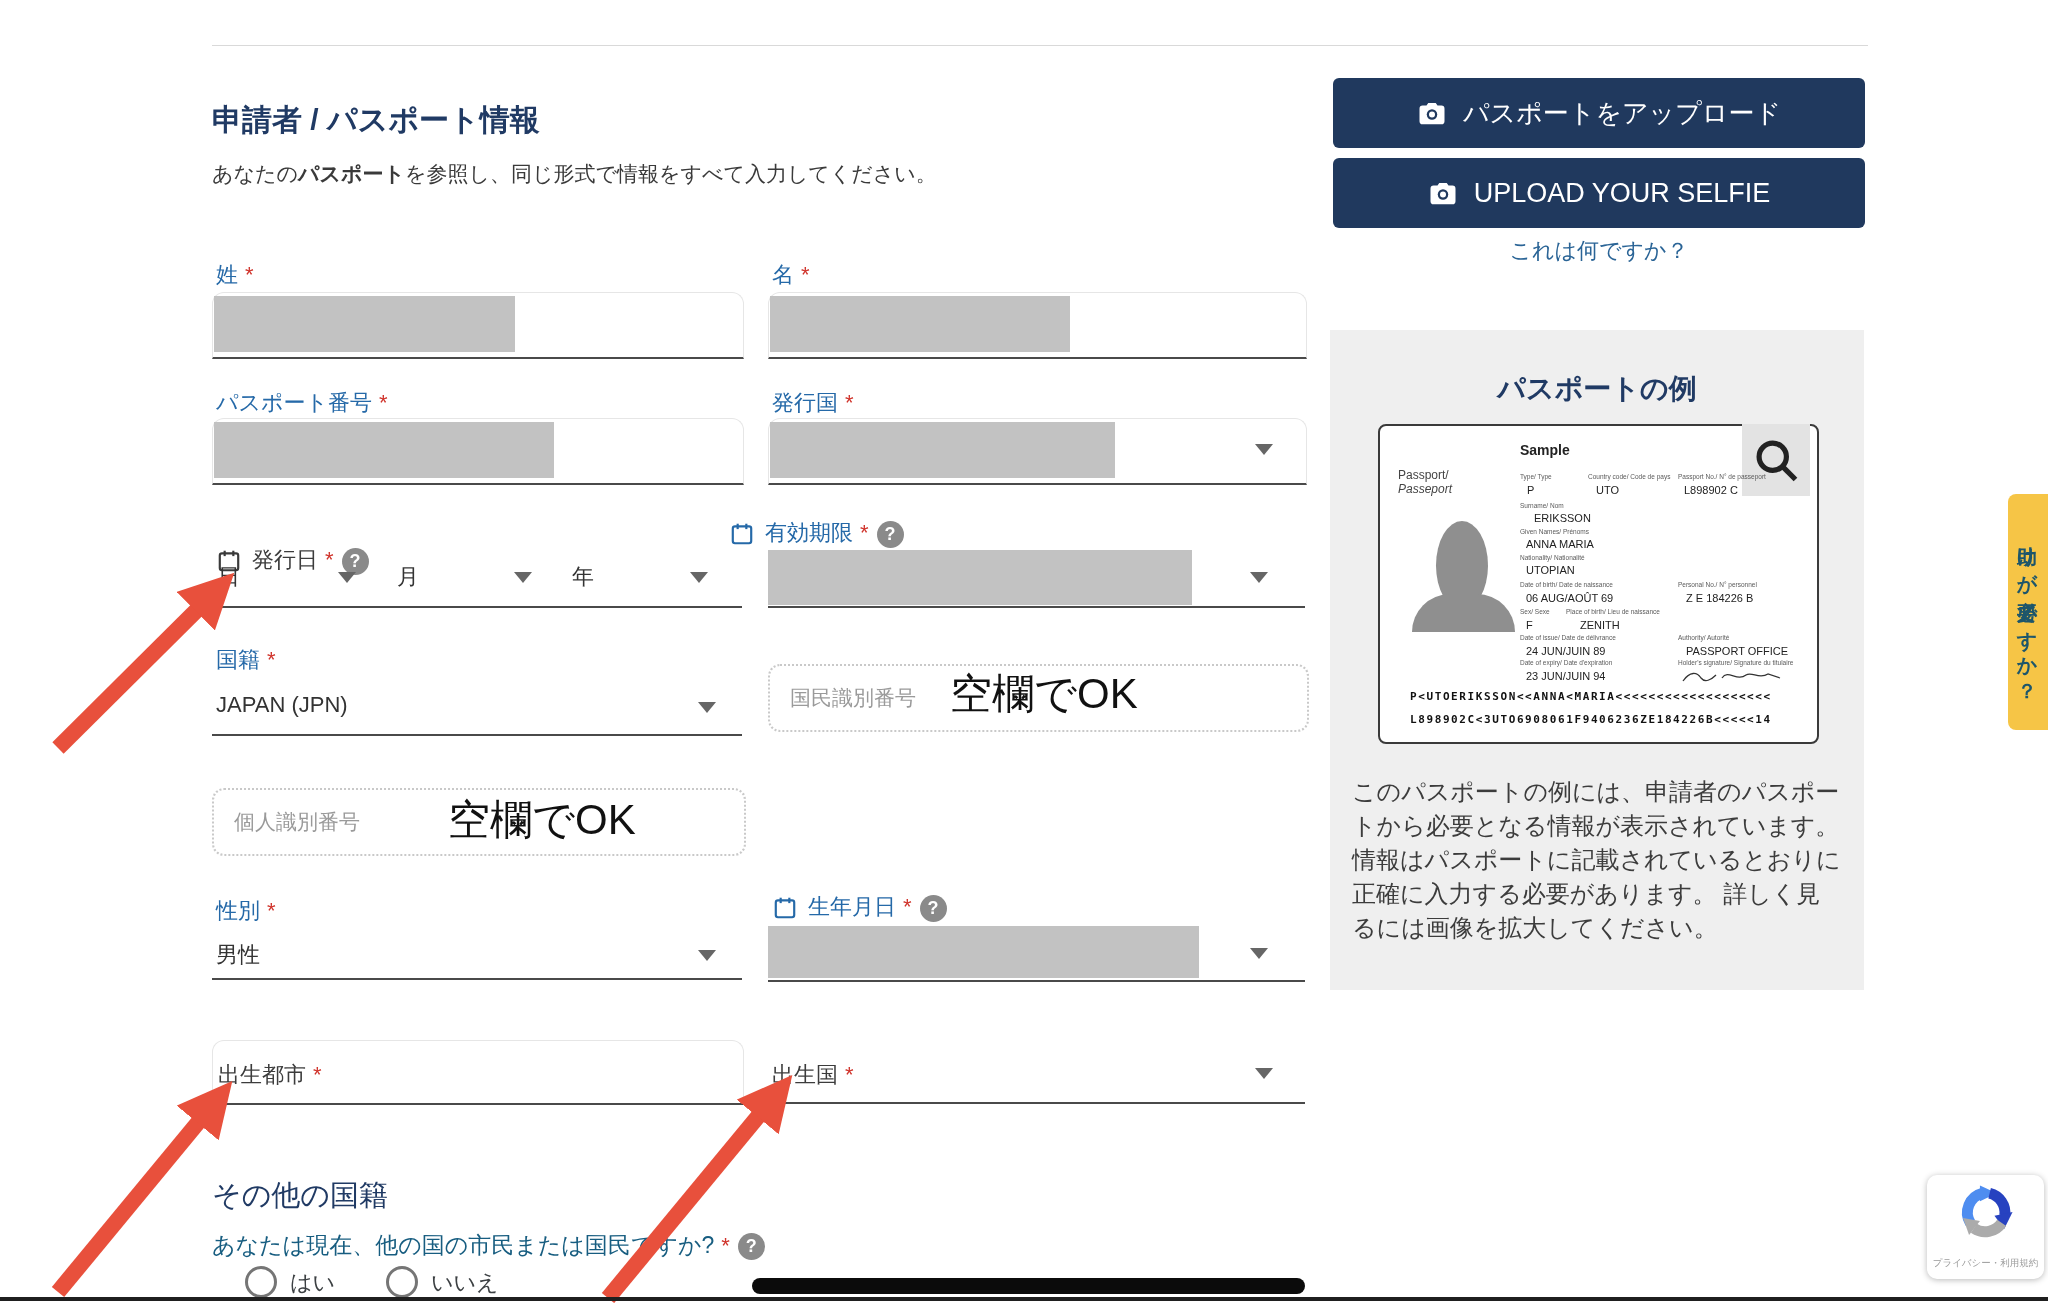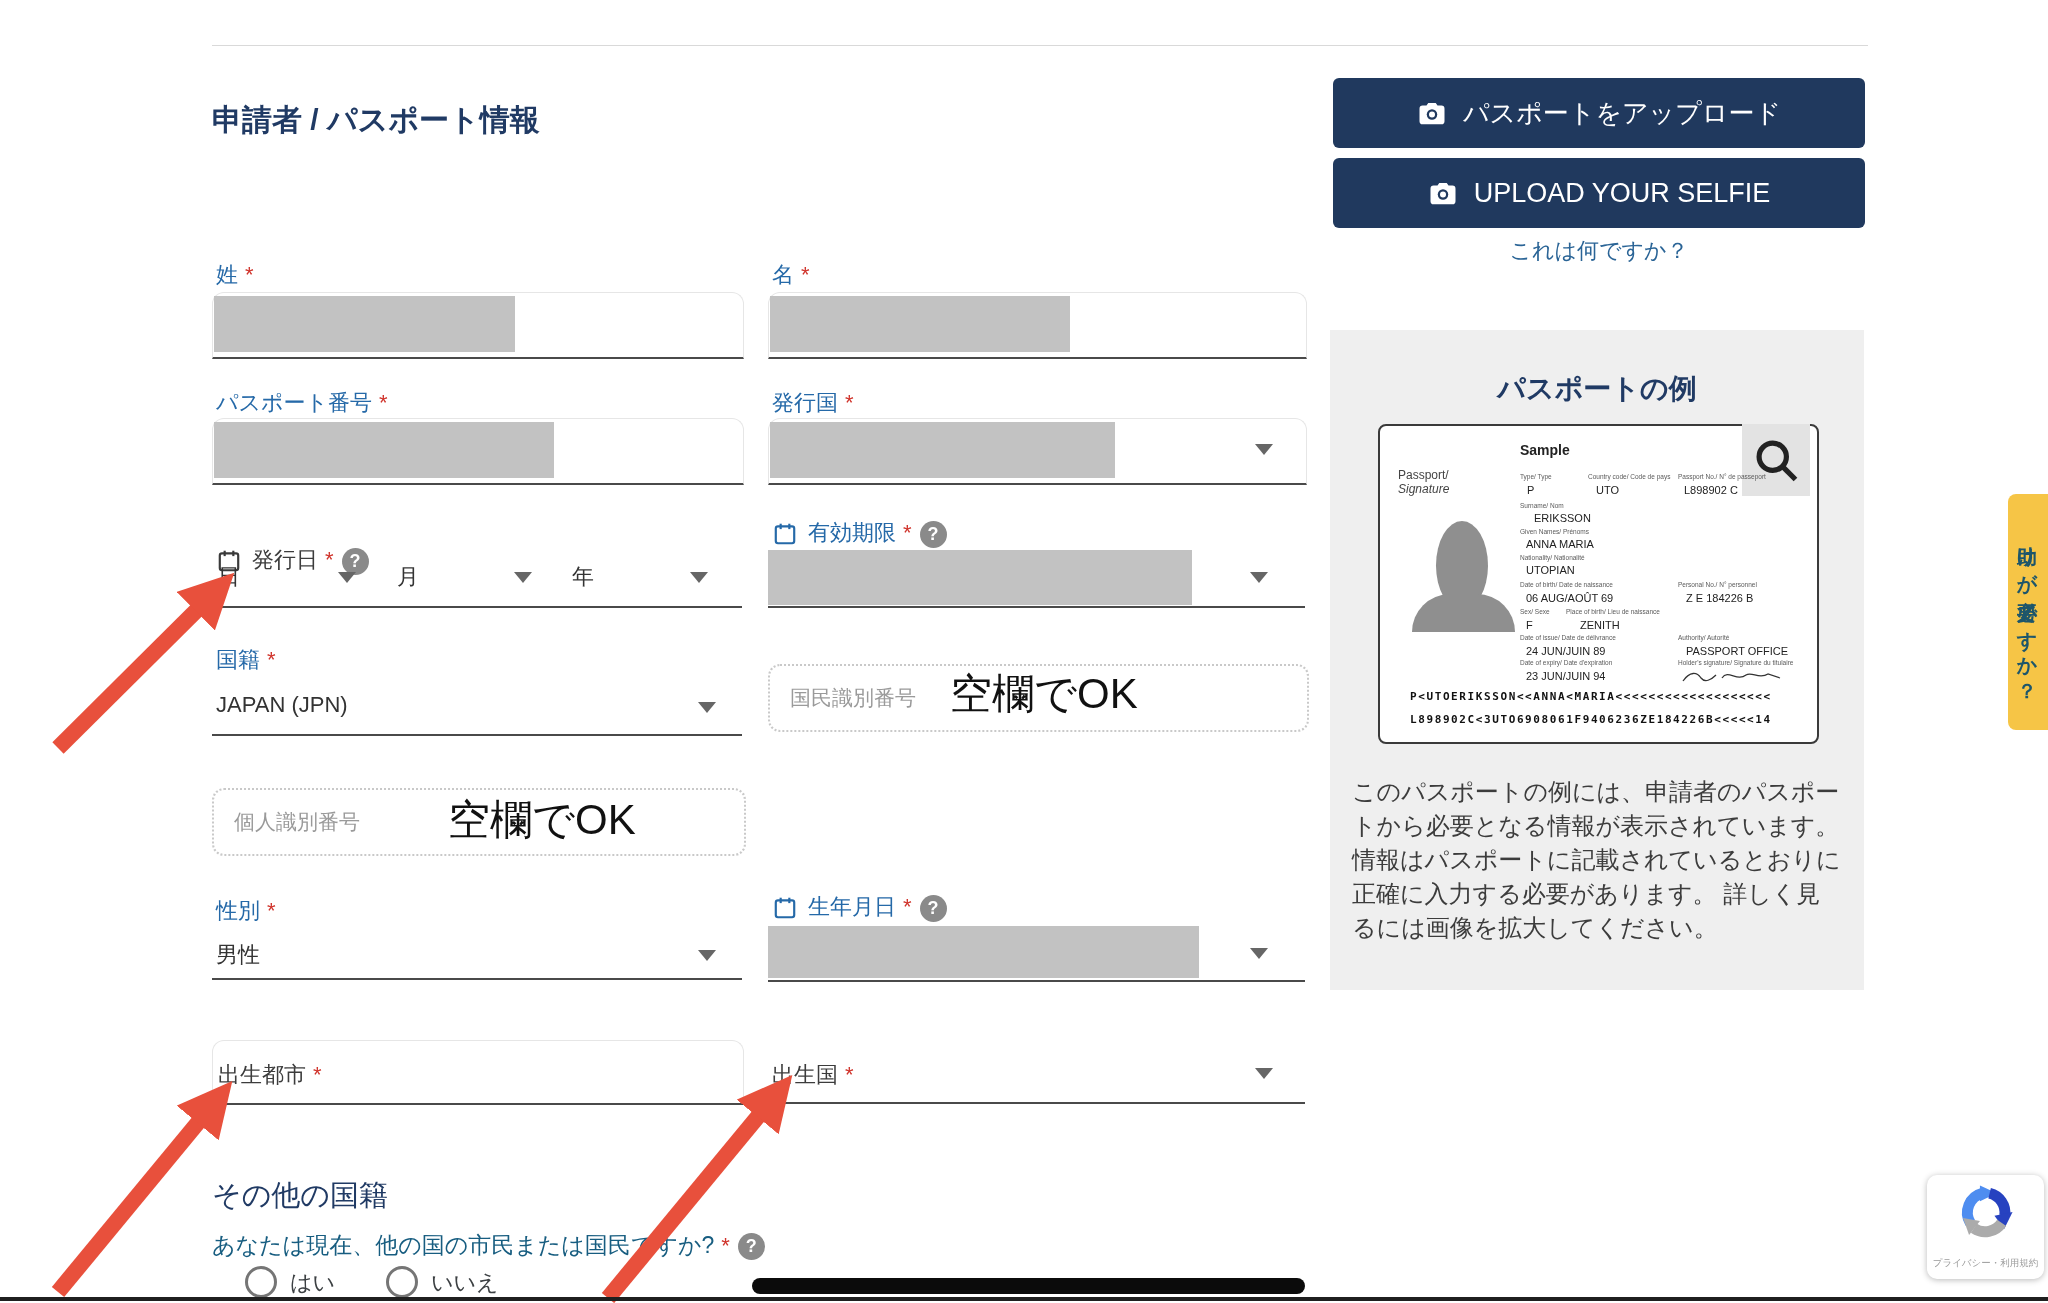--- a/index.html
+++ b/index.html
@@ -63,20 +63,21 @@
   .inline-svg{display:inline-block;vertical-align:middle;}
 </style>
 </head>
 <body>
 
 <div class="canvas">
 
   <div class="divider-top"></div>
 
   <div class="abs page-title" style="left:212px;top:100px;">申請者 / パスポート情報</div>
+  <div class="abs subtitle" style="left:212px;top:160px;"><span>あなたの</span><b>パスポート</b><span>を参照し、同じ形式で情報をすべて入力してください。</span></div>
 
   <div class="abs fld-label" style="left:216px;top:260px;"><span>姓</span><span class="req">*</span></div>
   <div class="input-box" style="left:212px;top:292px;width:530px;height:64px;"></div>
   <div class="redact" style="left:214px;top:296px;width:301px;height:56px;"></div>
 
   <div class="abs fld-label" style="left:772px;top:260px;"><span>名</span><span class="req">*</span></div>
   <div class="input-box" style="left:768px;top:292px;width:537px;height:64px;"></div>
   <div class="redact" style="left:770px;top:296px;width:300px;height:56px;"></div>
 
   <div class="abs fld-label" style="left:216px;top:388px;"><span>パスポート番号</span><span class="req">*</span></div>
@@ -96,21 +97,21 @@
       </svg><span>発行日</span><span class="req">*</span><span class="help-icon">?</span>
   </div>
   <div class="sel-value" style="left:218px;top:562px;">日</div>
   <div class="caret" style="left:338px;top:572px;"></div>
   <div class="sel-value" style="left:397px;top:562px;">月</div>
   <div class="caret" style="left:514px;top:572px;"></div>
   <div class="sel-value" style="left:572px;top:562px;">年</div>
   <div class="caret" style="left:690px;top:572px;"></div>
   <div class="underline-only" style="left:212px;top:562px;width:530px;height:44px;"></div>
 
-  <div class="abs fld-label" style="left:772px;top:518px;">
+  <div class="abs fld-label" style="left:729px;top:518px;">
     <svg class="inline-svg cal" width="26" height="26" viewBox="0 0 24 24" fill="none" stroke="#2569a8" stroke-width="2">
         <rect x="3.5" y="5" width="17" height="15.5" rx="2"></rect>
         <line x1="8" y1="2.5" x2="8" y2="7.5"></line>
         <line x1="16" y1="2.5" x2="16" y2="7.5"></line>
       </svg><span>有効期限</span><span class="req">*</span><span class="help-icon">?</span>
   </div>
   <div class="redact" style="left:768px;top:550px;width:424px;height:55px;"></div>
   <div class="underline-only" style="left:768px;top:562px;width:537px;height:44px;"></div>
   <div class="caret" style="left:1250px;top:572px;"></div>
 
@@ -186,21 +187,21 @@
       <div class="abs" style="left:362px;top:-2px;width:68px;height:72px;background:#e3e3e3;">
         <svg width="52" height="52" viewBox="0 0 24 24" fill="none" stroke="#222" stroke-width="2.4" style="margin:10px 0 0 8px;">
             <circle cx="10.5" cy="10.5" r="6.3"></circle>
             <line x1="15.3" y1="15.3" x2="21" y2="21"></line>
           </svg>
       </div>
 
       <div class="abs" style="left:140px;top:16px;font-size:14px;font-weight:600;color:#222;">Sample</div>
       <div class="abs" style="left:18px;top:42px;font-size:12px;color:#444;">
         <div>Passport/</div>
-        <div style="font-style:italic;">Signature</div>
+        <div style="font-style:italic;">Passeport</div>
       </div>
 
       <div class="abs" style="left:56px;top:95px;width:52px;height:89px;border-radius:50%;background:#8f8f8f;"></div>
       <div class="abs" style="left:32px;top:168px;width:103px;height:38px;border-radius:52px 52px 0 0;background:#8f8f8f;"></div>
 
       <div class="pp-lbl" style="left:140px;top:47px;">Type/ Type</div>
       <div class="pp-lbl" style="left:208px;top:47px;">Country code/ Code de pays</div>
       <div class="pp-lbl" style="left:298px;top:47px;">Passport No./ N° de passeport</div>
       <div class="pp-val" style="left:147px;top:58px;">P</div>
       <div class="pp-val" style="left:216px;top:58px;">UTO</div>

